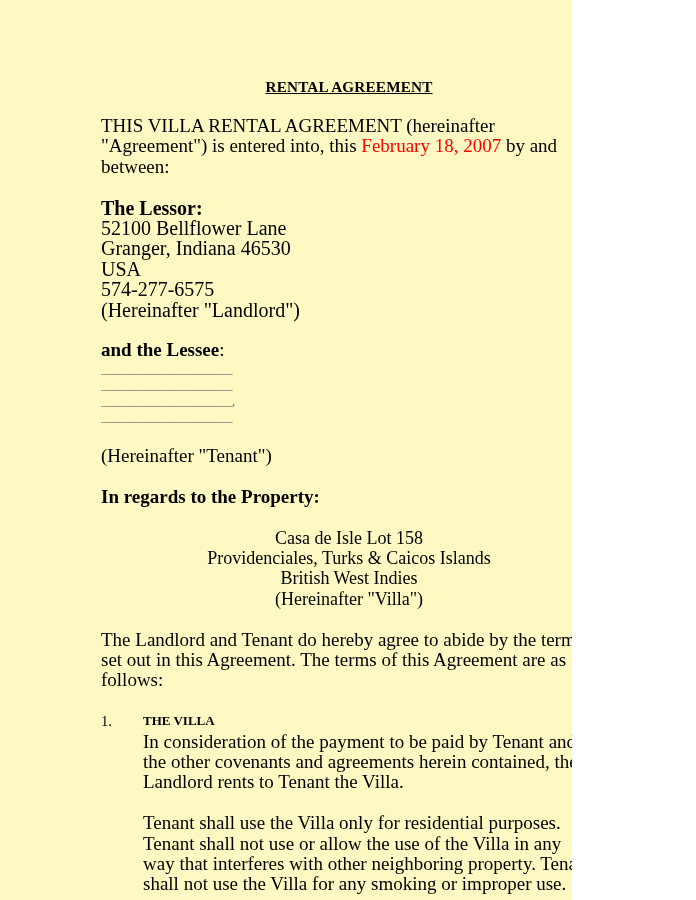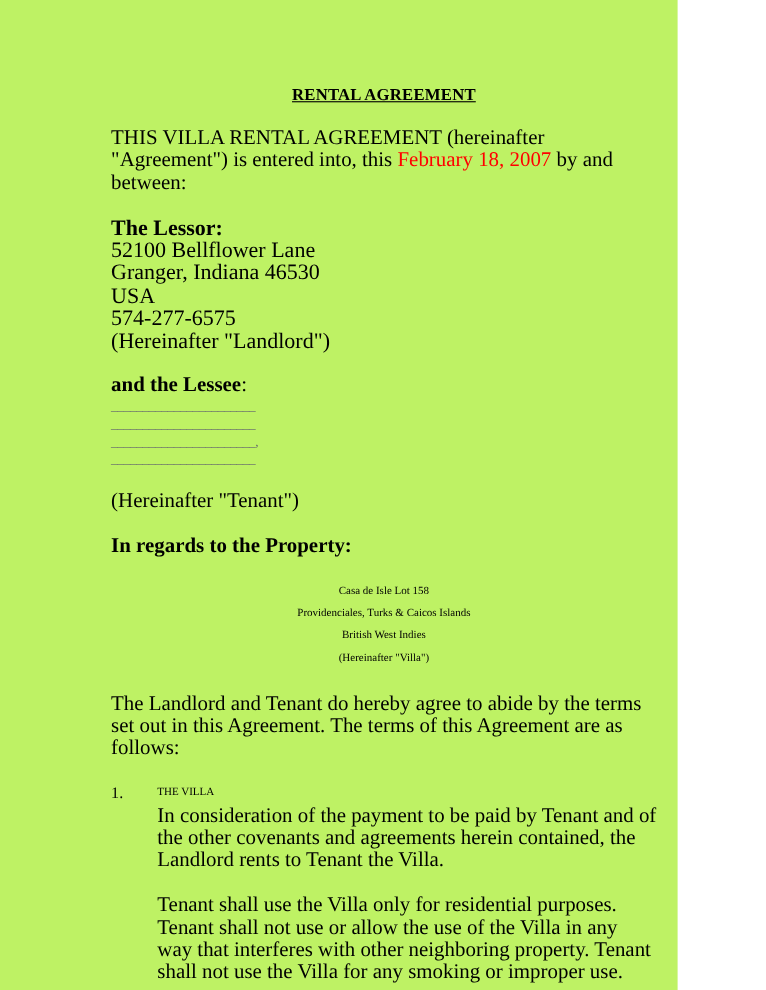--- a/index.html
+++ b/index.html
@@ -6,23 +6,23 @@
     margin: 0;
     padding: 0;
     background: #ffffff;
   }
   body {
     font-family: "Liberation Serif", "DejaVu Serif", serif;
     color: #000000;
   }
   .page {
     position: relative;
-    width: 616px;
+    width: 572px;
     height: 900px;
-    background: #bef264;
+    background: #fef9c3;
     overflow: hidden;
     box-sizing: border-box;
   }
   .content {
     position: absolute;
     left: 101px;
     top: 78px;
     width: 496px;
   }
   .doc-title {
@@ -70,37 +70,37 @@
     height: 16.2px;
     white-space: nowrap;
     letter-spacing: -0.3px;
     color: #666a6e;
   }
   .centered-block {
     text-align: center;
     margin-bottom: 20.4px;
   }
   .centered-block div {
-    font-size: 10px;
+    font-size: 18px;
     line-height: 20.4px;
   }
   .clause {
     position: relative;
     padding-left: 42px;
   }
   .clause-num {
     position: absolute;
     left: 0;
     top: 0;
     font-size: 14.6px;
     line-height: 20.4px;
   }
   .clause-heading {
-    font-weight: normal;
-    font-size: 10px;
+    font-weight: bold;
+    font-size: 13px;
     line-height: 20.4px;
   }
   .clause p {
     margin: 0;
   }
   .clause .para {
     margin-bottom: 20.4px;
   }
   .spacer-sm {
     height: 20.4px;

